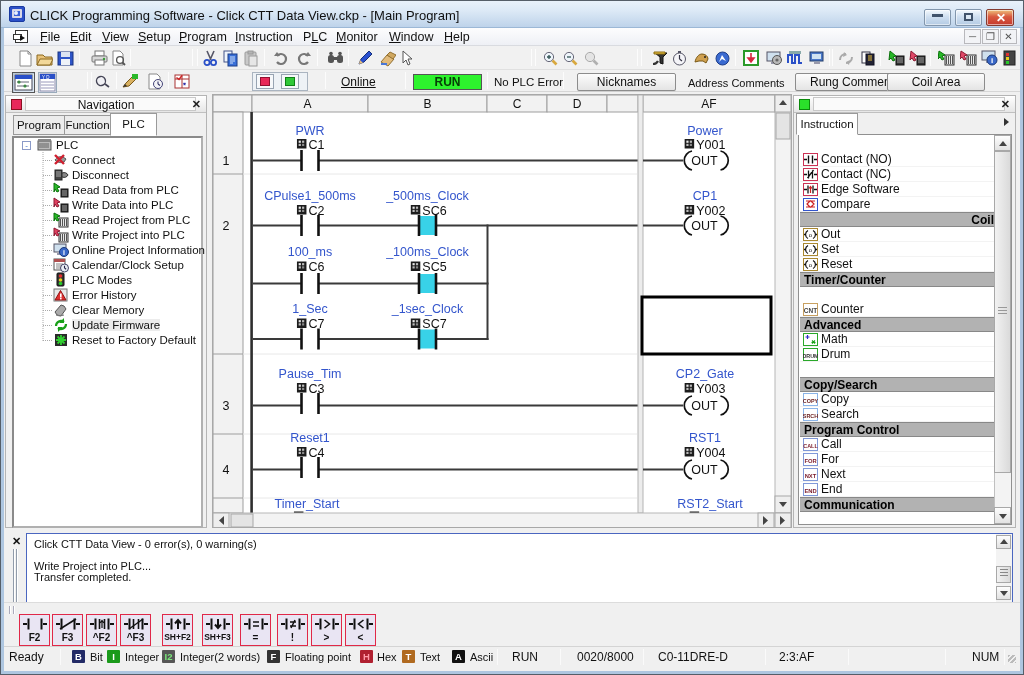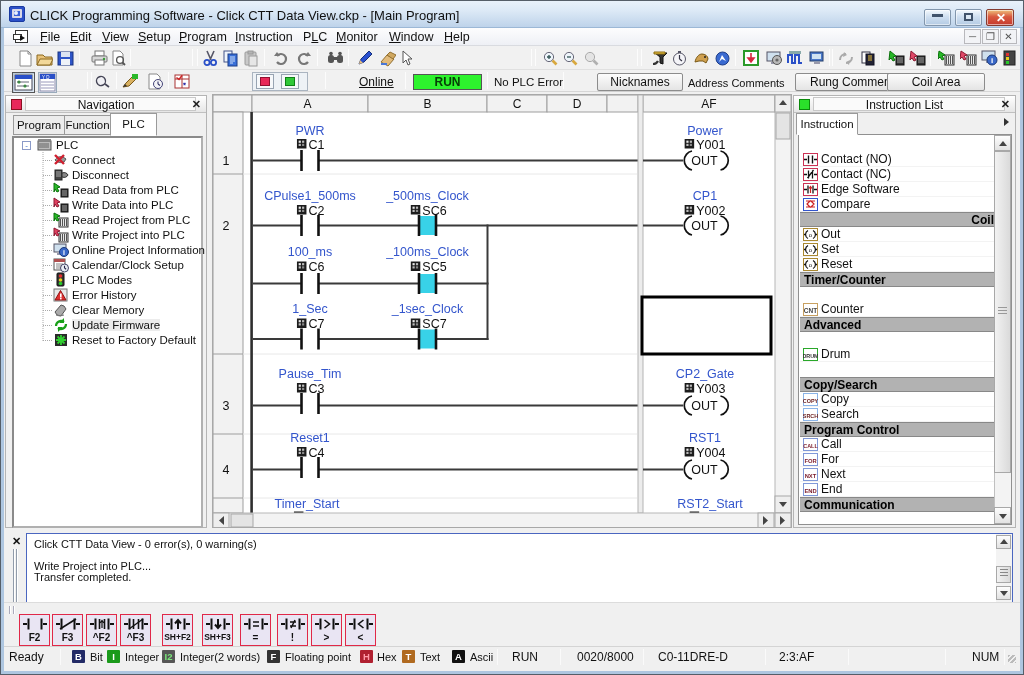--- a/index.html
+++ b/index.html
@@ -380,27 +380,27 @@
       </svg>
     </div>
 <div class="abs" style="left:252px;top:72px;width:56px;height:19px;border:1px solid #aab4c0;background:#eef2f6;"></div>
 <div class="abs" style="left:256px;top:74px;width:18px;height:15px;border:1px solid #98a4b2;background:#f6f8fa;">
       <div class="abs" style="left:3px;top:2px;width:10px;height:9px;background:#e82858;border:1px solid #901030;"></div>
     </div>
 <div class="abs" style="left:281px;top:74px;width:18px;height:15px;border:1px solid #98a4b2;background:#f6f8fa;">
       <div class="abs" style="left:3px;top:2px;width:10px;height:9px;background:#30c838;border:1px solid #108018;"></div>
     </div>
 <div class="sep" style="left:325px;top:72px;"></div>
-<div class="t12 abs" style="left:359px;top:75px;text-decoration:underline;">Online</div>
+<div class="t12 abs" style="left:341px;top:75px;text-decoration:underline;">Online</div>
 <div class="sep" style="left:405px;top:72px;"></div>
 <div class="abs" style="left:413px;top:74px;width:69px;height:16px;background:#2df32d;border:1px solid #555;text-align:center;font-size:12px;line-height:15px;color:#064006;font-weight:bold;">RUN</div>
 <div class="abs" style="left:494px;top:76px;font-size:11.5px;color:#111;white-space:nowrap;">No PLC Error</div>
 <div class="sep" style="left:487px;top:72px;"></div>
     <div class="sep" style="left:563px;top:72px;"></div>
-<div class="abs rbtn" style="left:597px;width:86px;">Nicknames</div>
+<div class="abs rbtn" style="left:577px;width:99px;">Nicknames</div>
 <div class="abs" style="left:688px;top:77px;font-size:11px;color:#111;white-space:nowrap;">Address Comments</div>
 <div class="abs rbtn" style="left:783px;width:120px;margin-left:12px;">Rung Comments</div>
 <div class="abs rbtn" style="left:887px;width:98px;">Coil Area</div>
 
 <div class="panel" id="nav" style="left:5px;width:202px;">
  <div class="ptitle">
         <div class="abs" style="left:5px;top:3px;width:11px;height:11px;background:#e8285a;border:1px solid #8a1020;"></div>
         <div class="abs" style="left:19px;top:1px;width:171px;height:14px;border:1px solid #c8c8c8;background:#fafafa;"></div>
         <div class="cap">Navigation</div>
         <div class="x">✕</div>
@@ -529,21 +529,20 @@
    <path d="M29 14v189" stroke="#aaa" stroke-width="1" stroke-dasharray="1 1"></path>
    <path d="M29 22.5h10M29 37.5h10M29 52.5h10M29 67.5h10M29 82.5h10M29 97.5h10M29 112.5h10M29 127.5h10M29 142.5h10M29 157.5h10M29 172.5h10M29 187.5h10M29 202.5h10" stroke="#aaa" stroke-width="1" stroke-dasharray="1 1"></path>
   </svg>
  </div>
 </div>
 
 <div class="panel" id="instr" style="left:793px;width:223px;">
  <div class="ptitle">
         <div class="abs" style="left:5px;top:3px;width:11px;height:11px;background:#2ae02a;border:1px solid #0a8a0a;"></div>
         <div class="abs" style="left:19px;top:1px;width:192px;height:14px;border:1px solid #c8c8c8;background:#fafafa;"></div>
-        <div class="cap">Instruction List</div>
         <div class="x">✕</div>
       </div>
  <div class="tab on" style="left:2px;top:17px;width:62px;height:22px;line-height:20px;">Instruction</div>
  <div class="abs" style="right:6px;top:22px;width:0;height:0;border-left:5px solid #333;border-top:4px solid transparent;border-bottom:4px solid transparent;"></div>
  <div class="ilist" id="ilist">
  <div class="irow" style="top:17px;">
           <div class="ic"><svg width="15" height="13">
               <rect x="0.5" y="0.5" width="14" height="12" fill="#fff" stroke="#cc3355"></rect>
               <path d="M1 6.5h3M11 6.5h3M5.5 2.5v8M9.5 2.5v8" stroke="#111" stroke-width="1.4"></path>
             </svg></div>
@@ -602,20 +601,28 @@
         </div>
  <div class="ihdr" style="top:137px;">Timer/Counter</div>
  <div class="irow" style="top:167px;">
           <div class="ic"><svg width="15" height="13">
               <rect x="0.5" y="0.5" width="14" height="12" fill="#fff" stroke="#c8a060"></rect>
               <text x="7.5" y="9.5" font-size="6.5" text-anchor="middle" fill="#444" font-weight="bold">CNT</text>
             </svg></div>
           <div class="tx">Counter</div>
         </div>
  <div class="ihdr" style="top:182px;">Advanced</div>
+ <div class="irow" style="top:197px;">
+          <div class="ic"><svg width="15" height="13">
+              <rect x="0.5" y="0.5" width="14" height="12" fill="#fff" stroke="#2aa82a"></rect>
+              <path d="M2.5 4h4M4.5 2v4" stroke="#2a2ac8" stroke-width="1.2"></path>
+              <path d="M8.5 9.5h4M9 7.5l3 3M12 7.5l-3 3" stroke="#18a018" stroke-width="1.1"></path>
+            </svg></div>
+          <div class="tx">Math</div>
+        </div>
  <div class="irow" style="top:212px;">
           <div class="ic"><svg width="15" height="13">
               <rect x="0.5" y="0.5" width="14" height="12" fill="#fff" stroke="#2aa82a"></rect>
               <text x="7.5" y="9.5" font-size="5.4" text-anchor="middle" fill="#333333" font-weight="bold">DRUM</text>
             </svg></div>
           <div class="tx">Drum</div>
         </div>
  <div class="ihdr" style="top:242px;">Copy/Search</div>
  <div class="irow" style="top:257px;">
           <div class="ic"><svg width="15" height="13">

